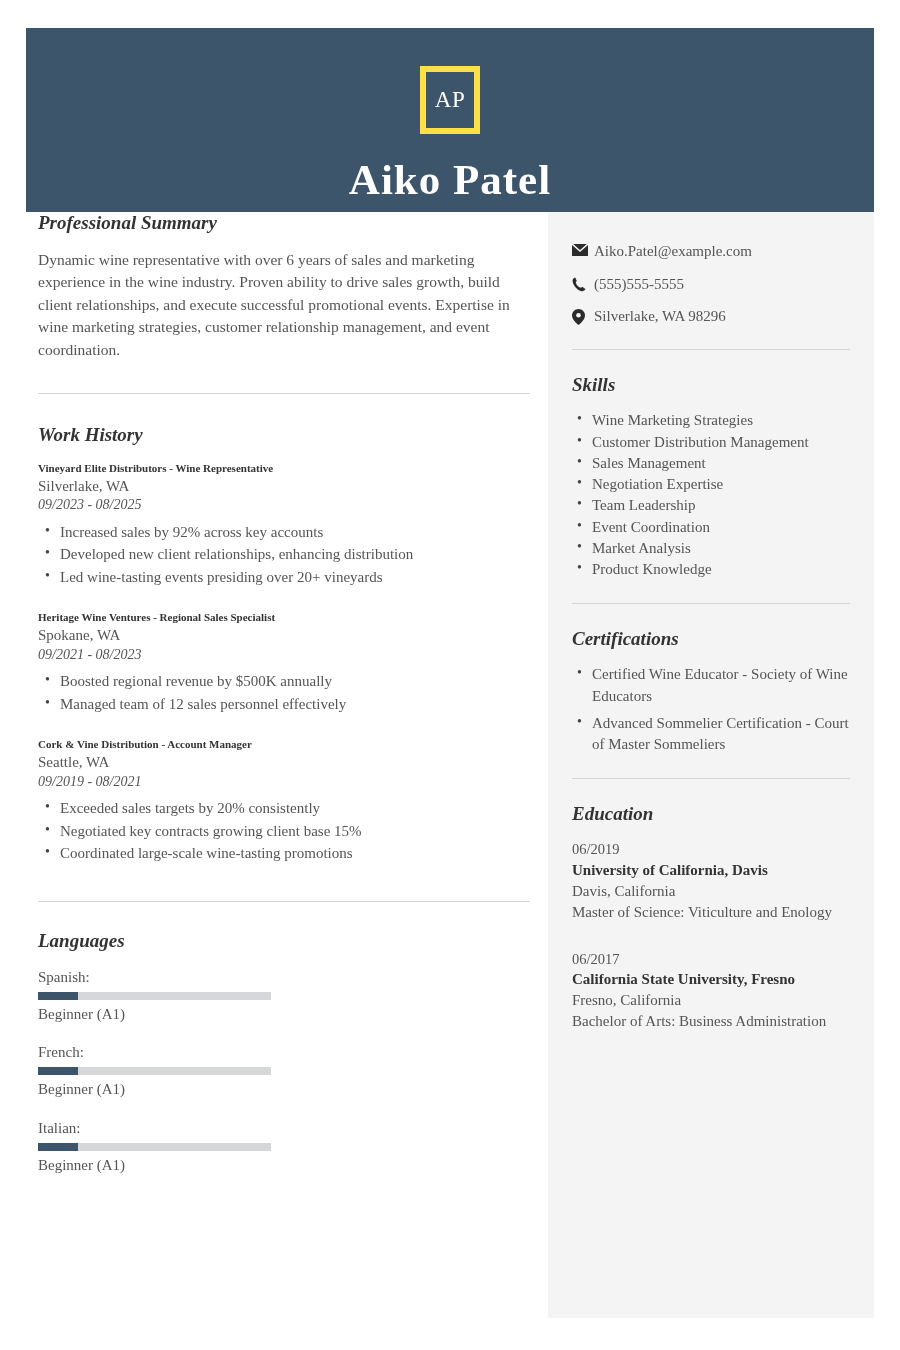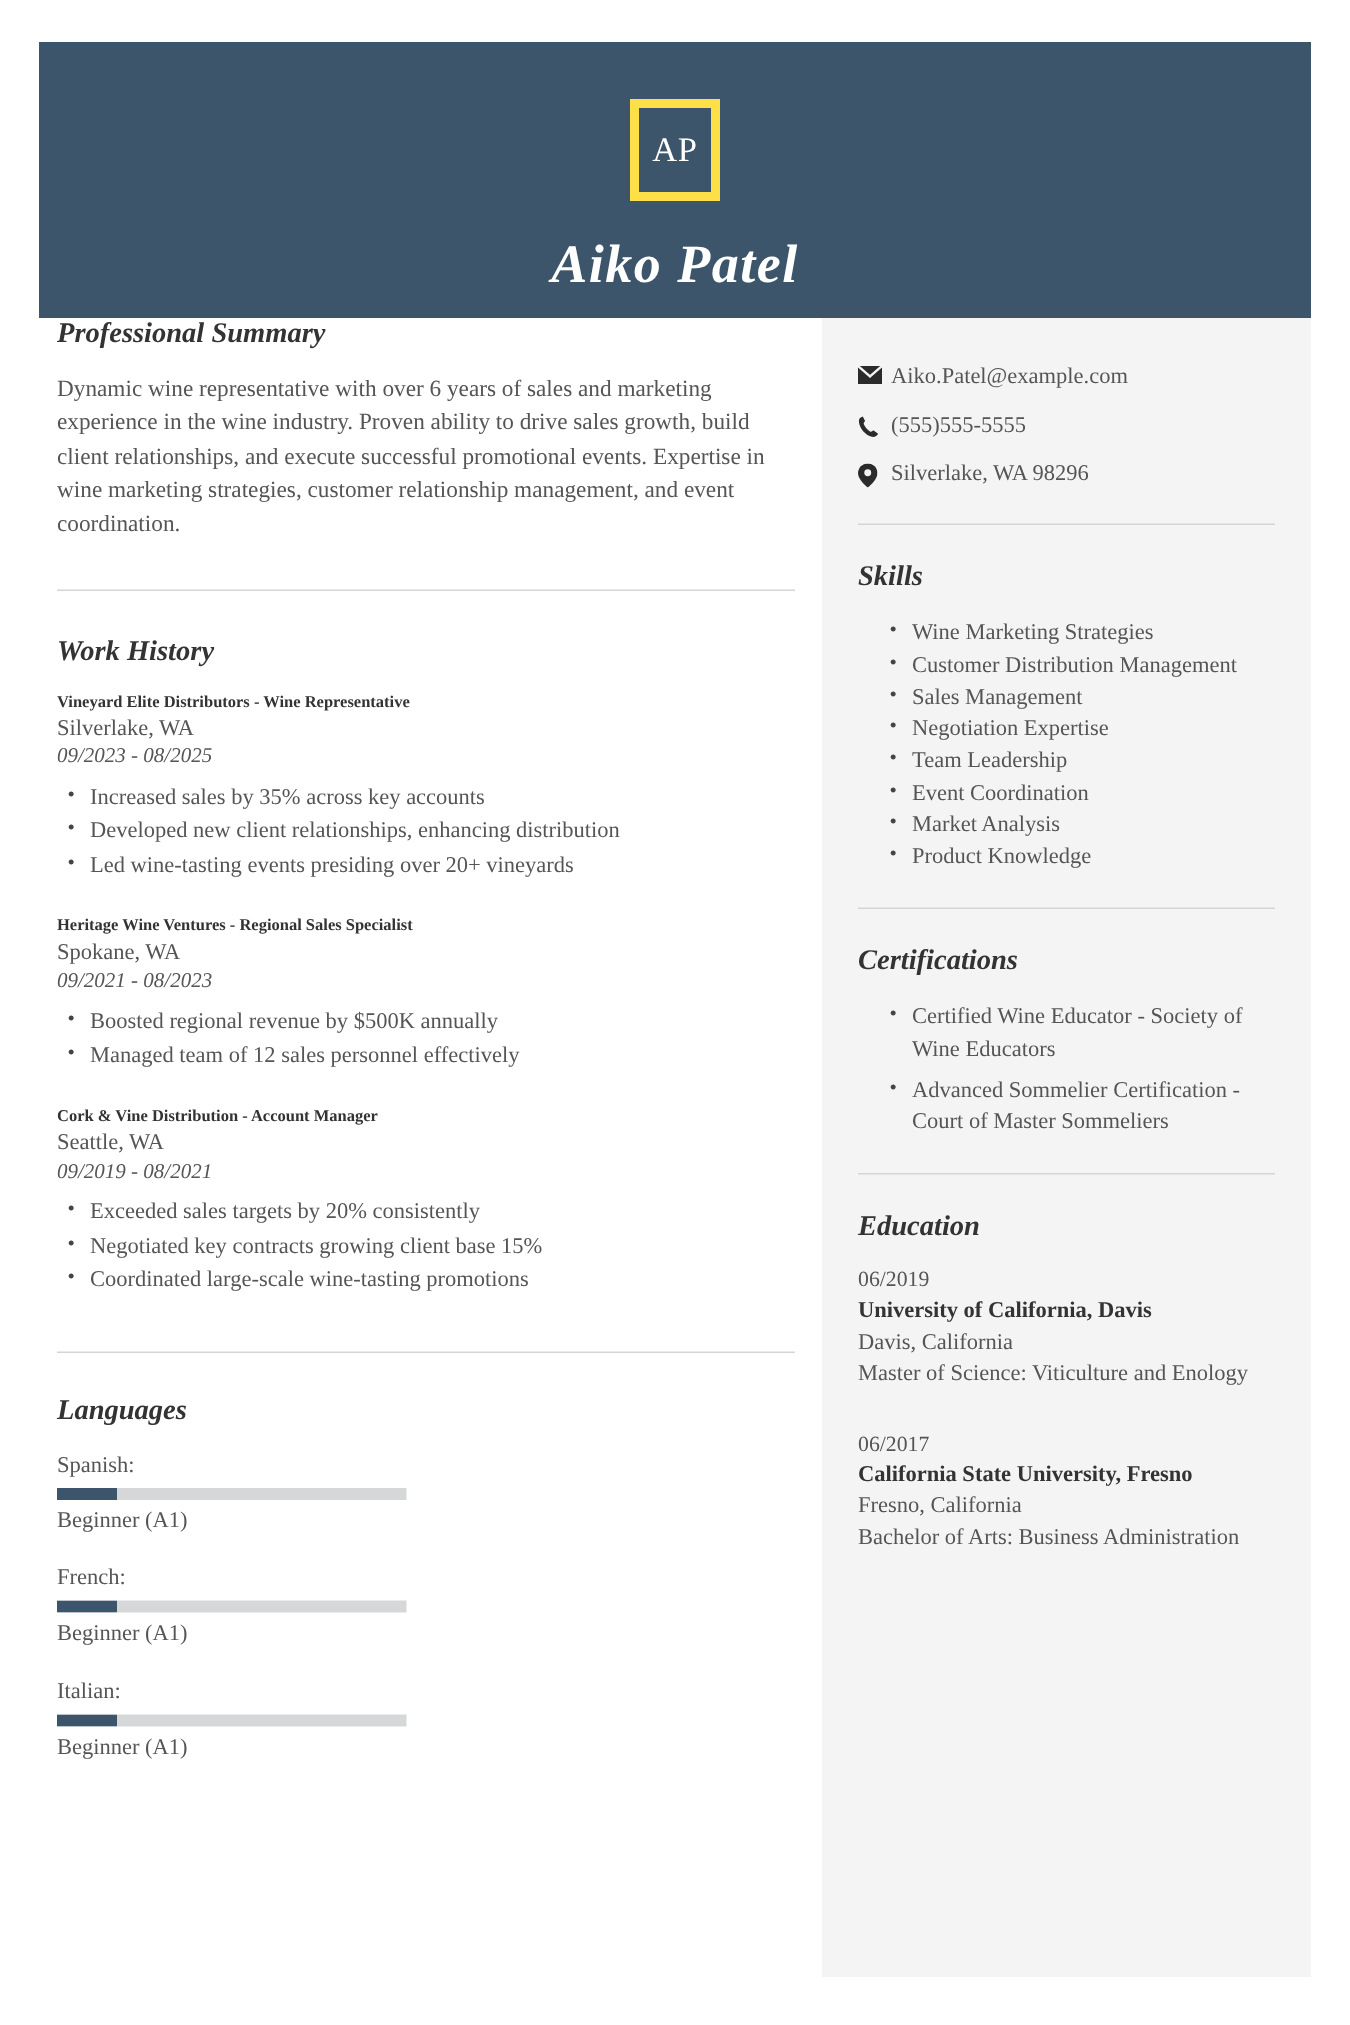--- a/index.html
+++ b/index.html
@@ -45,23 +45,22 @@
     align-items: center;
     justify-content: center;
     color: #ffffff;
     font-size: 23px;
     letter-spacing: 0.5px;
     font-family: "Liberation Serif", "DejaVu Serif", serif;
   }
   .full-name {
     margin-top: 24px;
     color: #ffffff;
-    font-size: 36px;
+    font-size: 43px;
     font-weight: bold;
-    font-style: italic;
     letter-spacing: 1px;
     line-height: 1;
   }
 
   
   .sidebar {
     position: absolute;
     left: 548px;
     top: 212px;
     width: 326px;
@@ -155,21 +154,21 @@
     padding-top: 2px;
   }
   .contact-text {
     font-size: 15px;
     color: #555555;
     line-height: 1.3;
   }
 
   
   ul.side-list {
-    margin: 16px;
+    margin: 0;
     padding-left: 20px;
     list-style: none;
   }
   ul.side-list li {
     font-size: 15px;
     color: #555555;
     line-height: 1.42;
     position: relative;
     margin-bottom: 0px;
   }
@@ -345,21 +344,21 @@
     <div style="height:30px"></div>
 
     <div>
       <div class="section-title">Work History</div>
 
       <div class="job">
         <div class="job-title">Vineyard Elite Distributors - Wine Representative</div>
         <div class="job-location">Silverlake, WA</div>
         <div class="job-dates">09/2023 - 08/2025</div>
         <ul class="bullets">
-          <li>Increased sales by 35% across key accounts</li>
+          <li>Increased sales by 92% across key accounts</li>
           <li>Developed new client relationships, enhancing distribution</li>
           <li>Led wine-tasting events presiding over 20+ vineyards</li>
         </ul>
       </div>
 
       <div class="job">
         <div class="job-title">Heritage Wine Ventures - Regional Sales Specialist</div>
         <div class="job-location">Spokane, WA</div>
         <div class="job-dates">09/2021 - 08/2023</div>
         <ul class="bullets">

